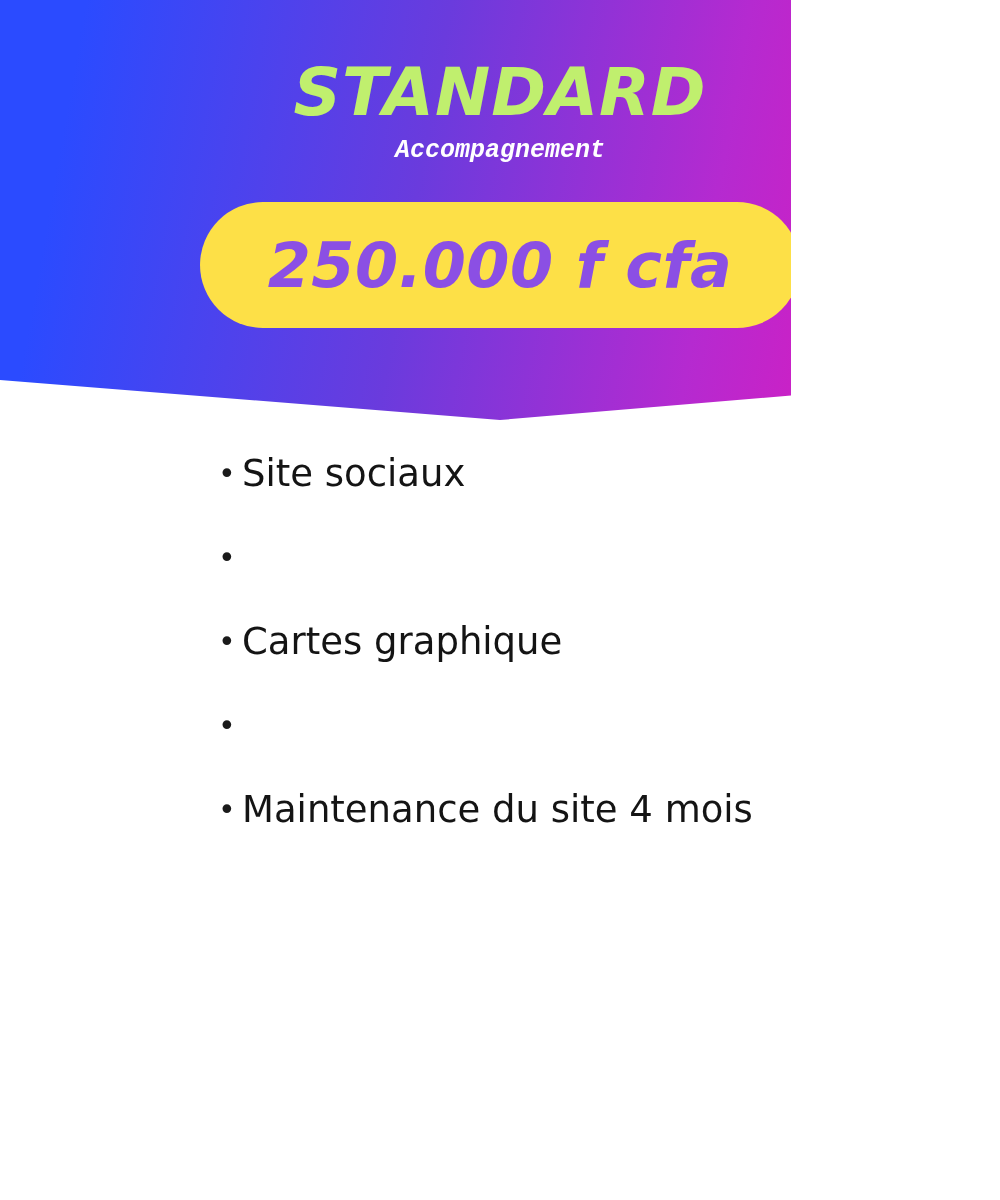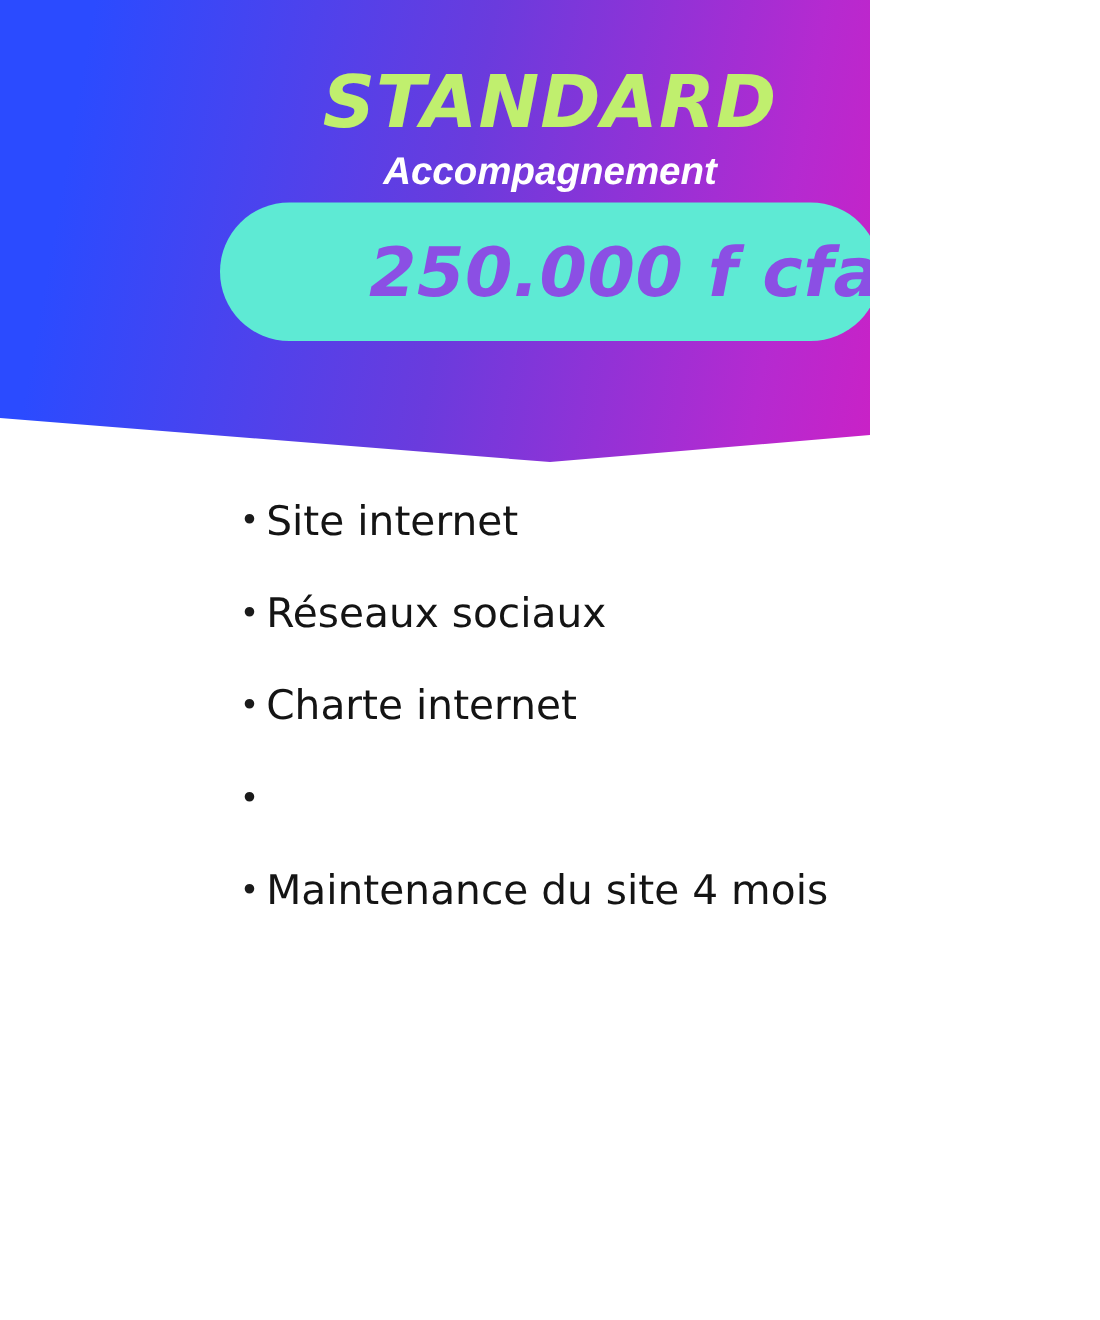--- a/index.html
+++ b/index.html
@@ -50,40 +50,40 @@
     font-weight: 700;
     font-style: italic;
     letter-spacing: 1px;
     color: #c0ef6e;
     font-family: "DejaVu Sans", sans-serif;
   }
 
   .plan-subtitle {
     margin: 0;
     padding-top: 10px;
-    font-size: 35px;
+    font-size: 25px;
     line-height: 1.1;
     font-weight: 700;
     font-style: italic;
     color: #ffffff;
-    font-family: Liberation Sans, sans-serif;
+    font-family: Liberation Mono, monospace;
   }
 
   .price-pill {
     position: absolute;
-    top: 184px;
+    top: 202px;
     left: 200px;
     width: 600px;
     height: 126px;
-    background: #5eead4;
+    background: #fde047;
     border-radius: 63px;
     box-sizing: border-box;
     display: flex;
     align-items: center;
-    justify-content: flex-end;
+    justify-content: center;
   }
 
   .price-text {
     font-size: 62px;
     font-weight: 700;
     font-style: italic;
     color: #8b4fe4;
     letter-spacing: 0.5px;
     font-family: "DejaVu Sans", sans-serif;
     white-space: nowrap;
@@ -137,29 +137,28 @@
     <h2 class="plan-subtitle">Accompagnement</h2>
   </div>
 
   <div class="price-pill">
     <span class="price-text">250.000 f cfa</span>
   </div>
 
   <ul class="features">
     <li class="feature-item">
       <span class="bullet">•</span>
-      <span class="feature-label">Site internet</span>
+      <span class="feature-label">Site sociaux</span>
     </li>
     <li class="feature-item">
       <span class="bullet">•</span>
-      <span class="feature-label">Réseaux sociaux</span>
     </li>
     <li class="feature-item">
       <span class="bullet">•</span>
-      <span class="feature-label">Charte internet</span>
+      <span class="feature-label">Cartes graphique</span>
     </li>
     <li class="feature-item">
       <span class="bullet">•</span>
     </li>
     <li class="feature-item">
       <span class="bullet">•</span>
       <span class="feature-label">Maintenance du site 4 mois</span>
     </li>
   </ul>
 

